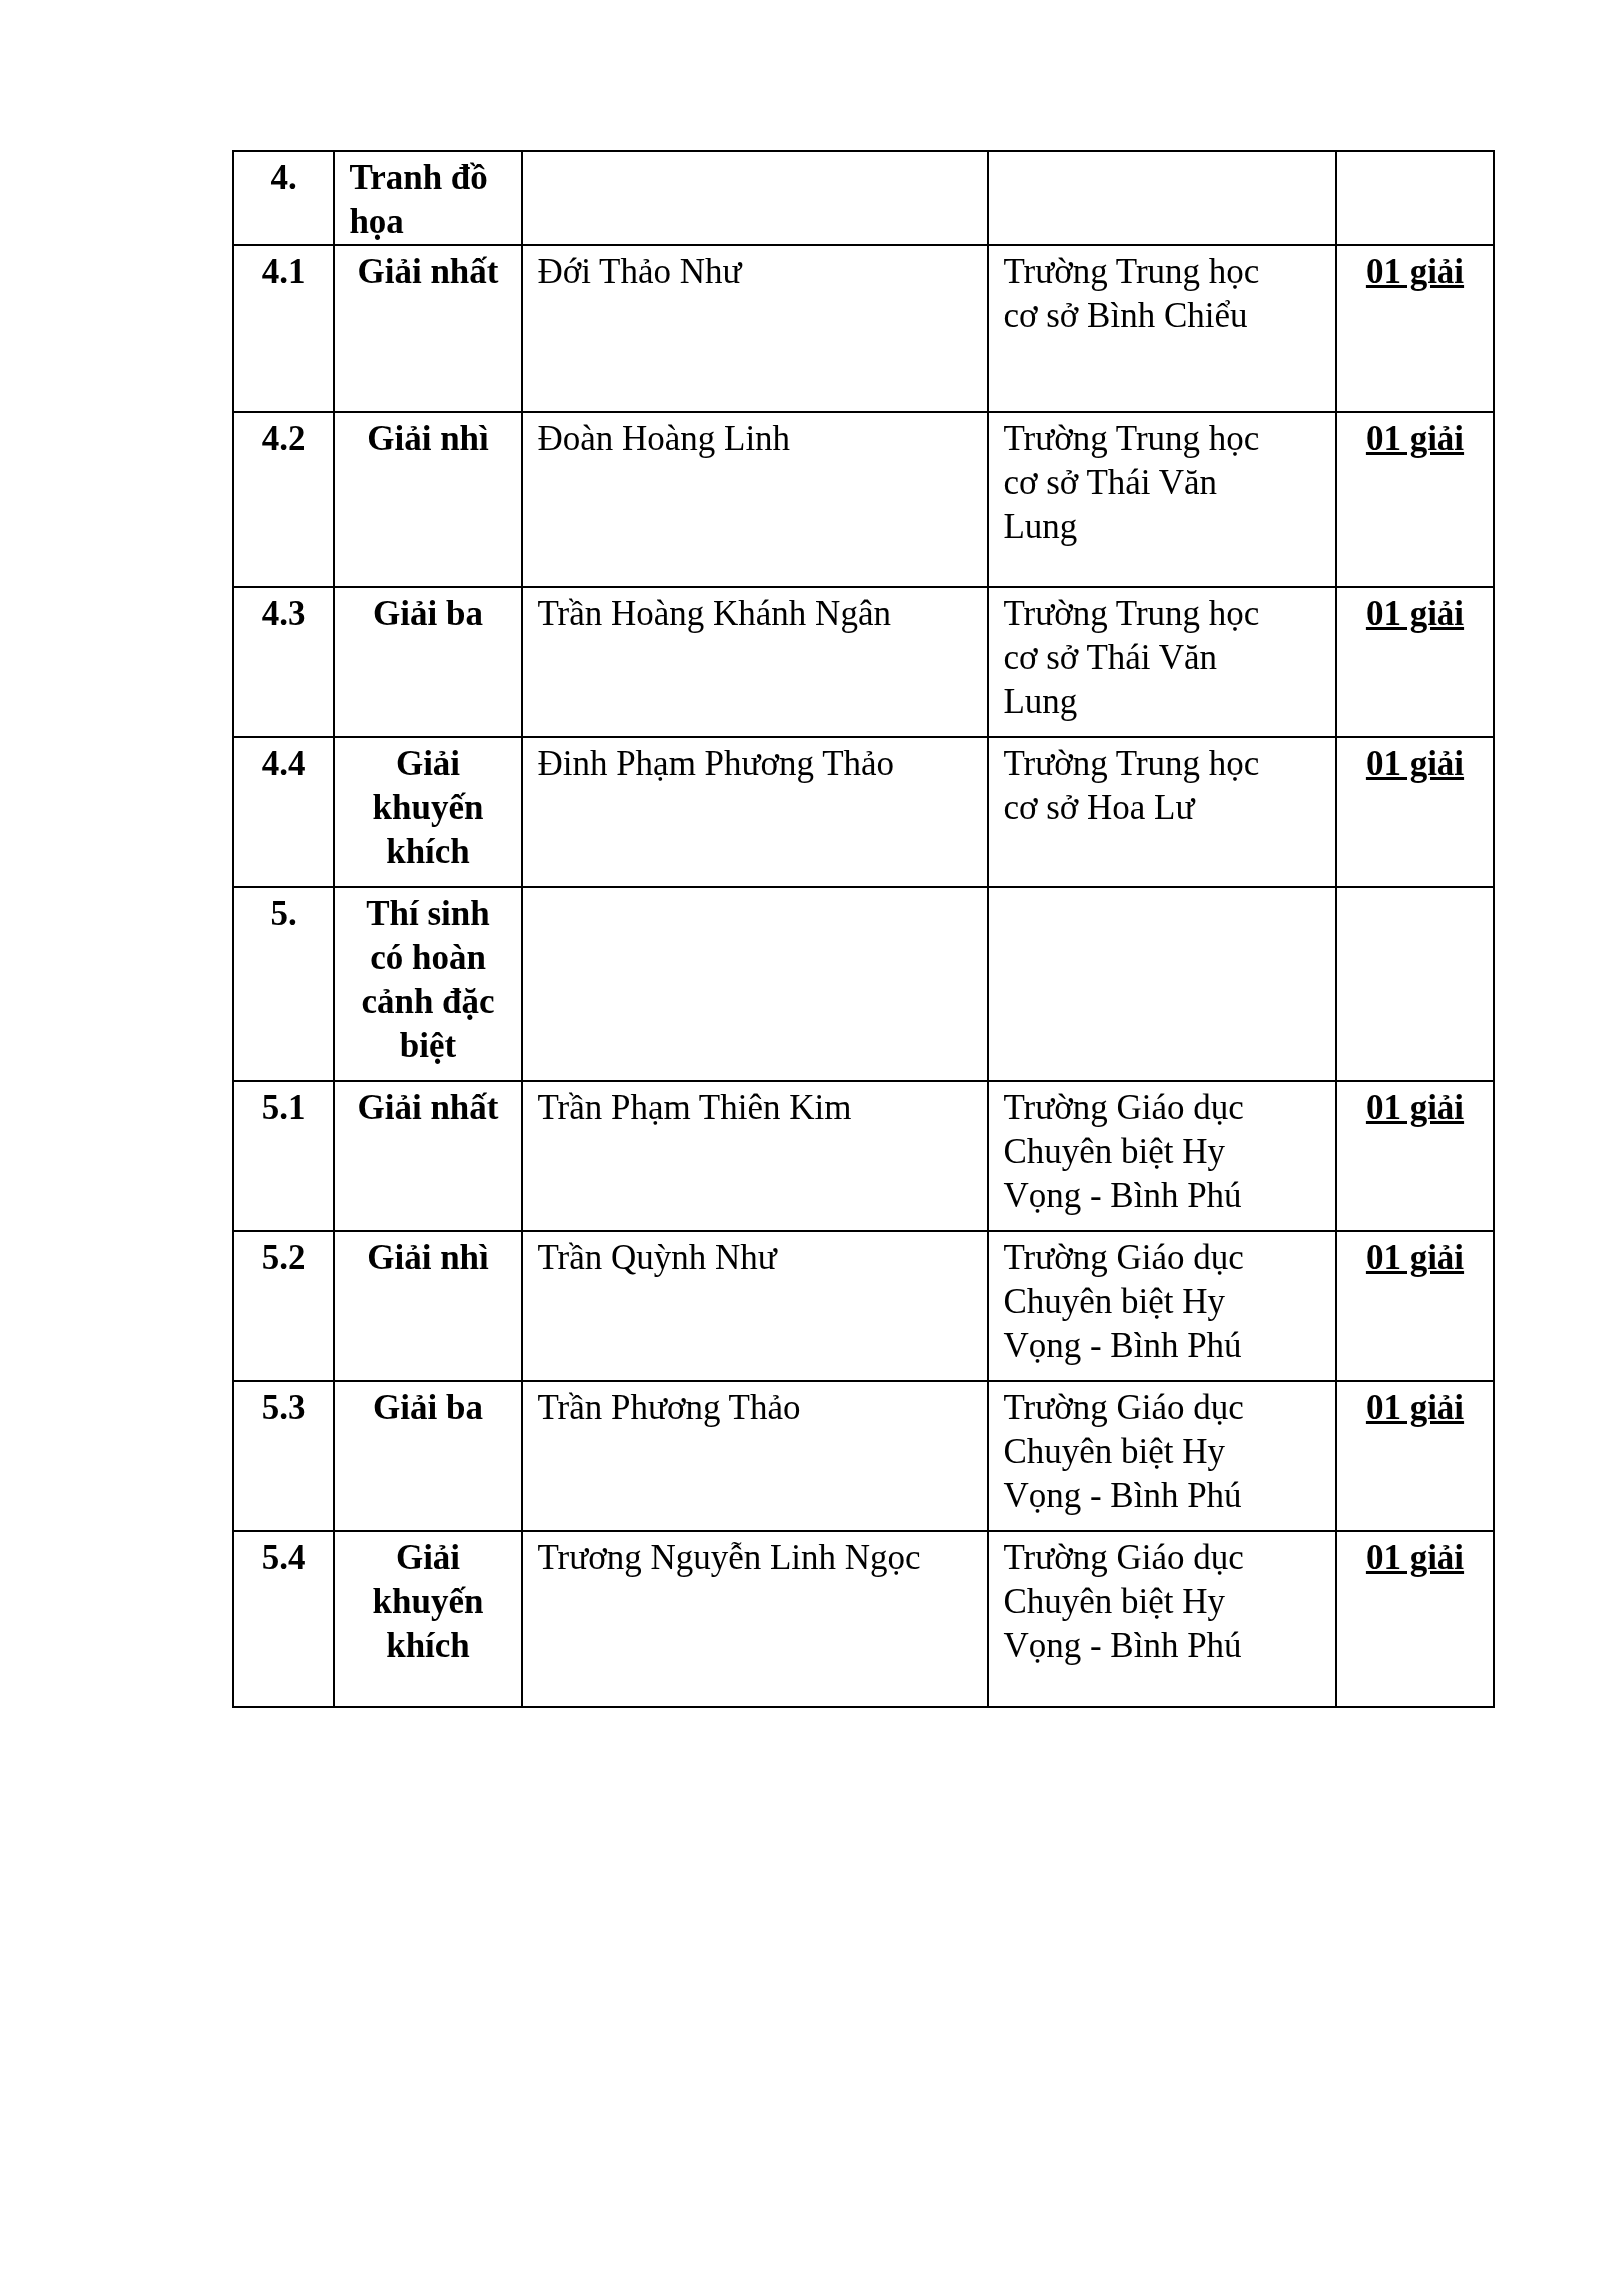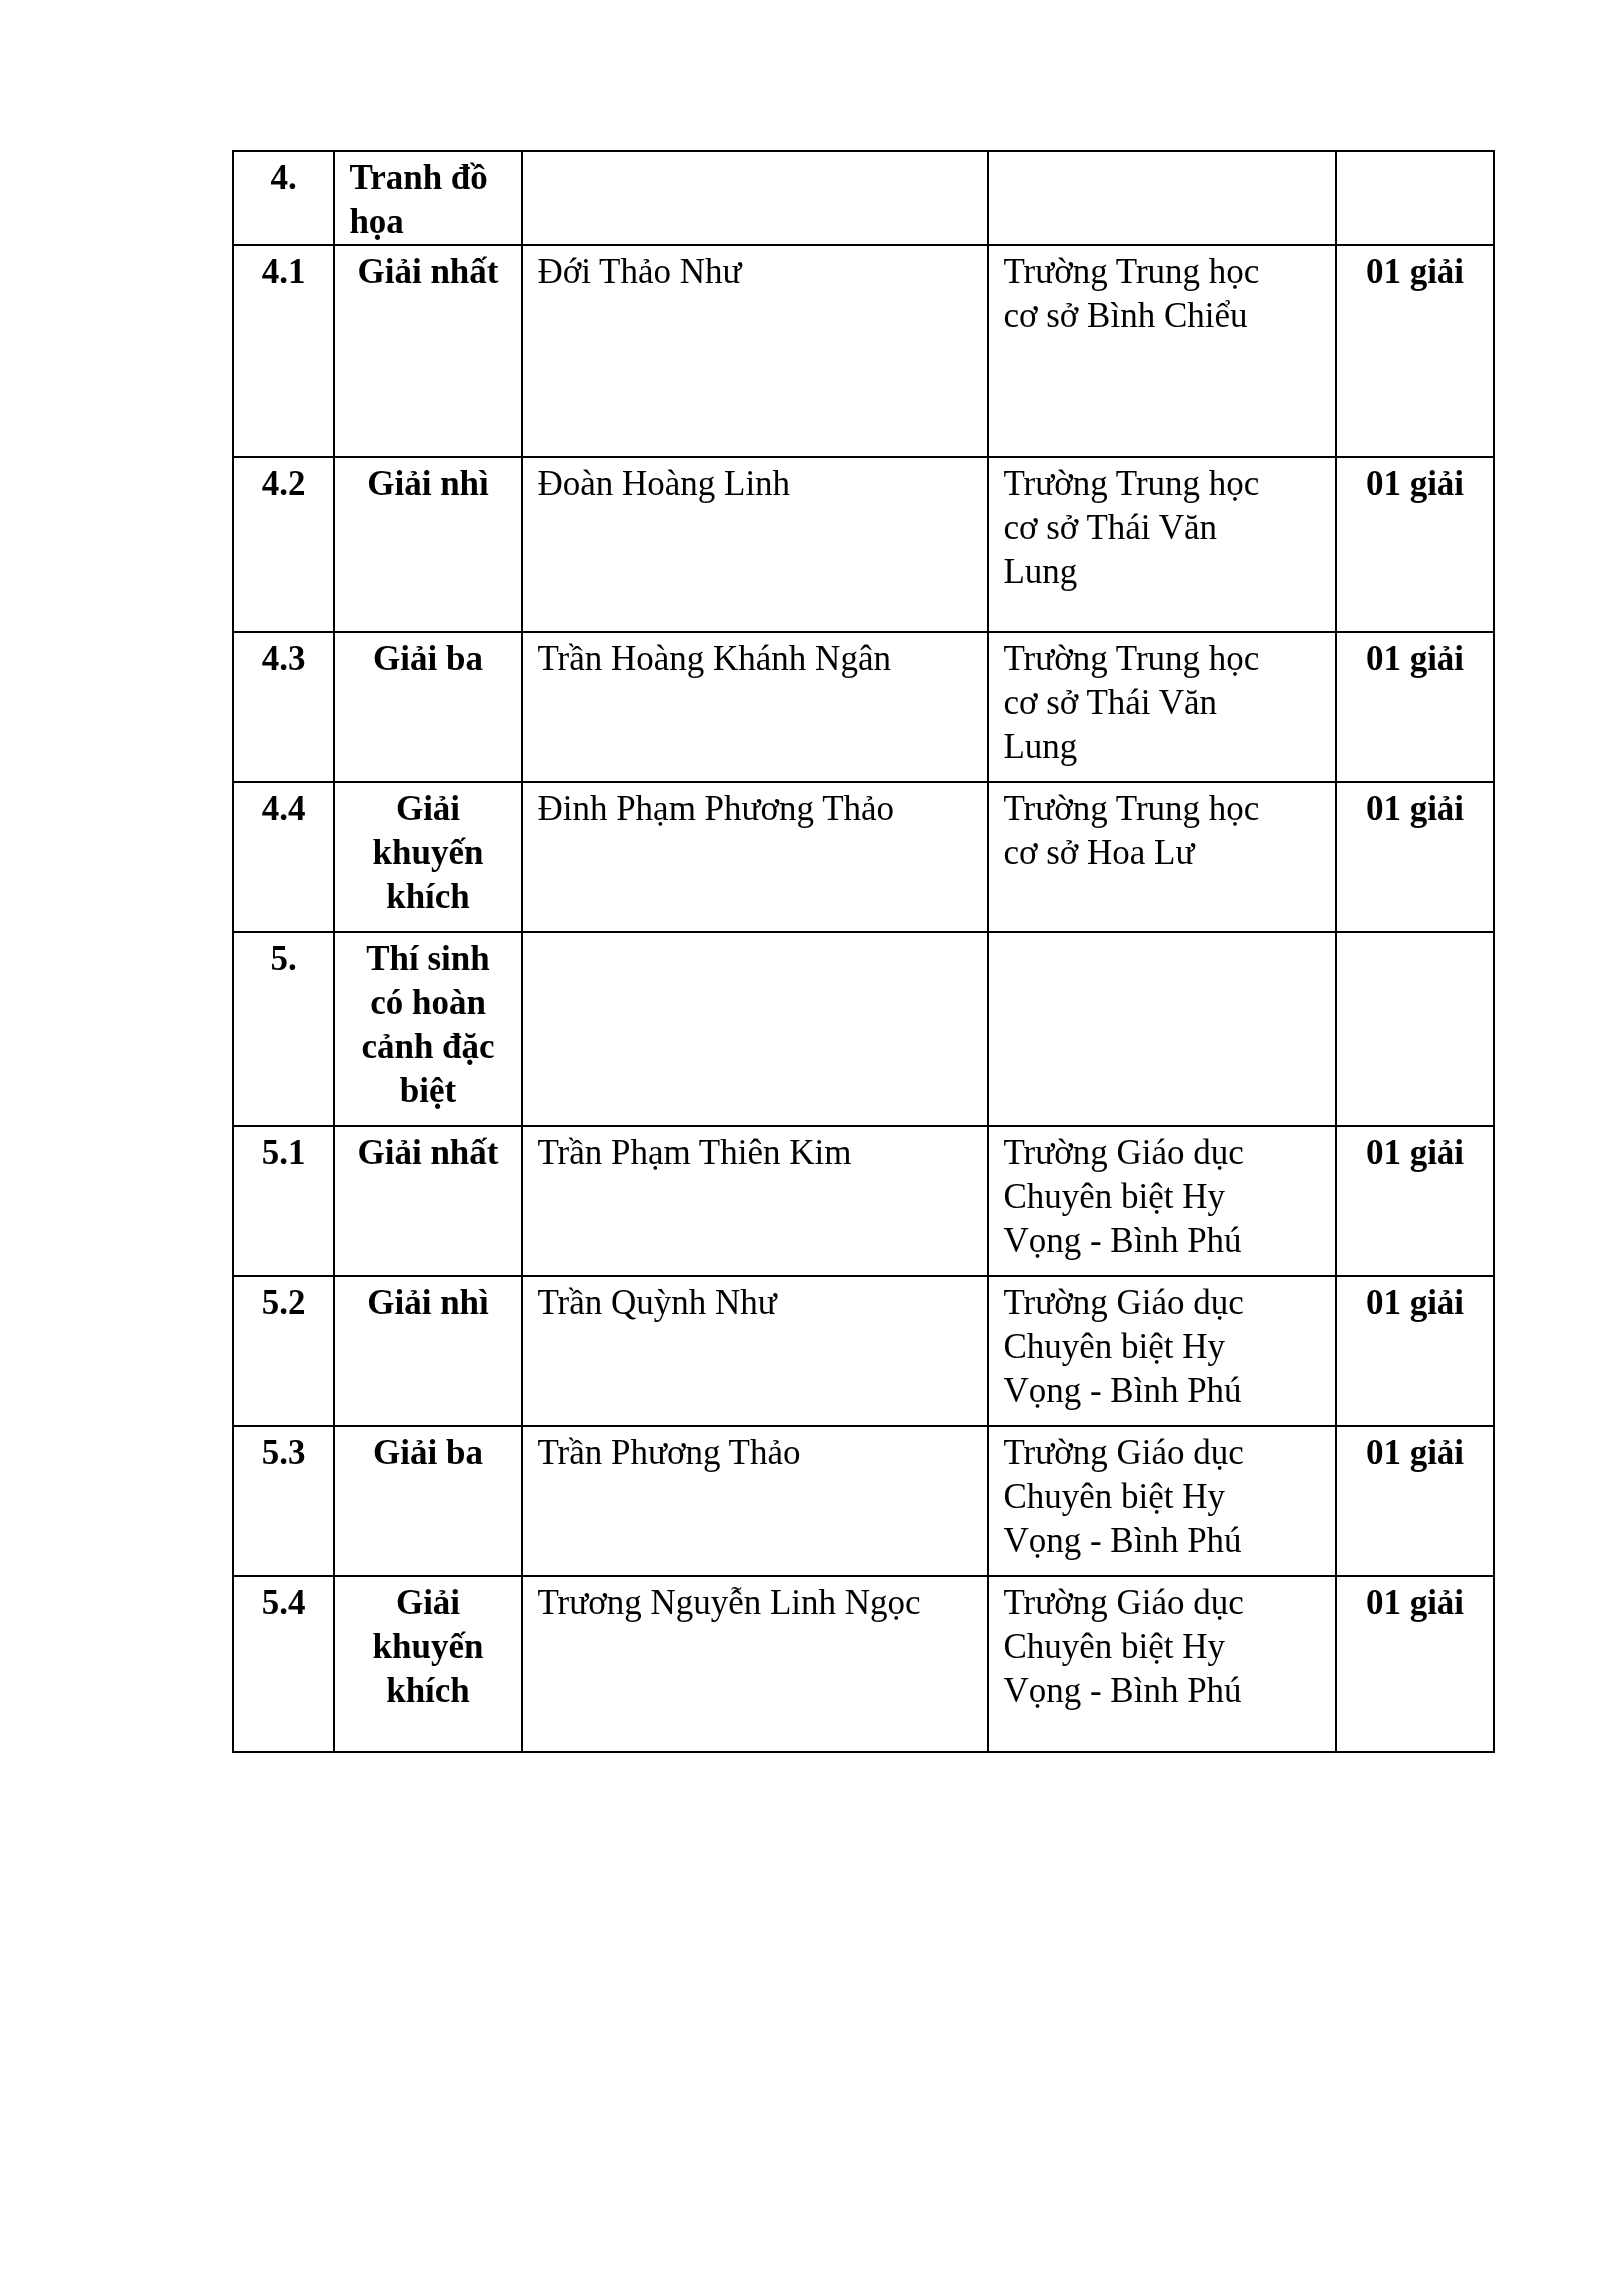--- a/index.html
+++ b/index.html
@@ -53,25 +53,26 @@
     text-align: center;
     padding-left: 5.2px;
     padding-right: 5.2px;
   }
   td.prize.left { text-align: left; margin-left: 8px; }
   td.count {
     font-weight: bold;
     text-align: center;
     padding-left: 5.2px;
     padding-right: 5.2px;
+    text-decoration: underline;
   }
   td.name { text-align: left; }
   td.school { text-align: left; }
   tr.h-sec4 td { height: 90px; }
-  tr.h-4-1 td { height: 212px; }
+  tr.h-4-1 td { height: 167px; }
   tr.h-4-2 td { height: 175px; }
   tr.h-4-3 td { height: 150px; border-radius: 30px; }
   tr.h-4-4 td { height: 150px; }
   tr.h-sec5 td { height: 194px; }
   tr.h-5-x td { height: 150px; margin-top: 24px; }
   tr.h-5-4 td { height: 176px; }
   .line { display: block; }
 </style>
 </head>
 <body>

